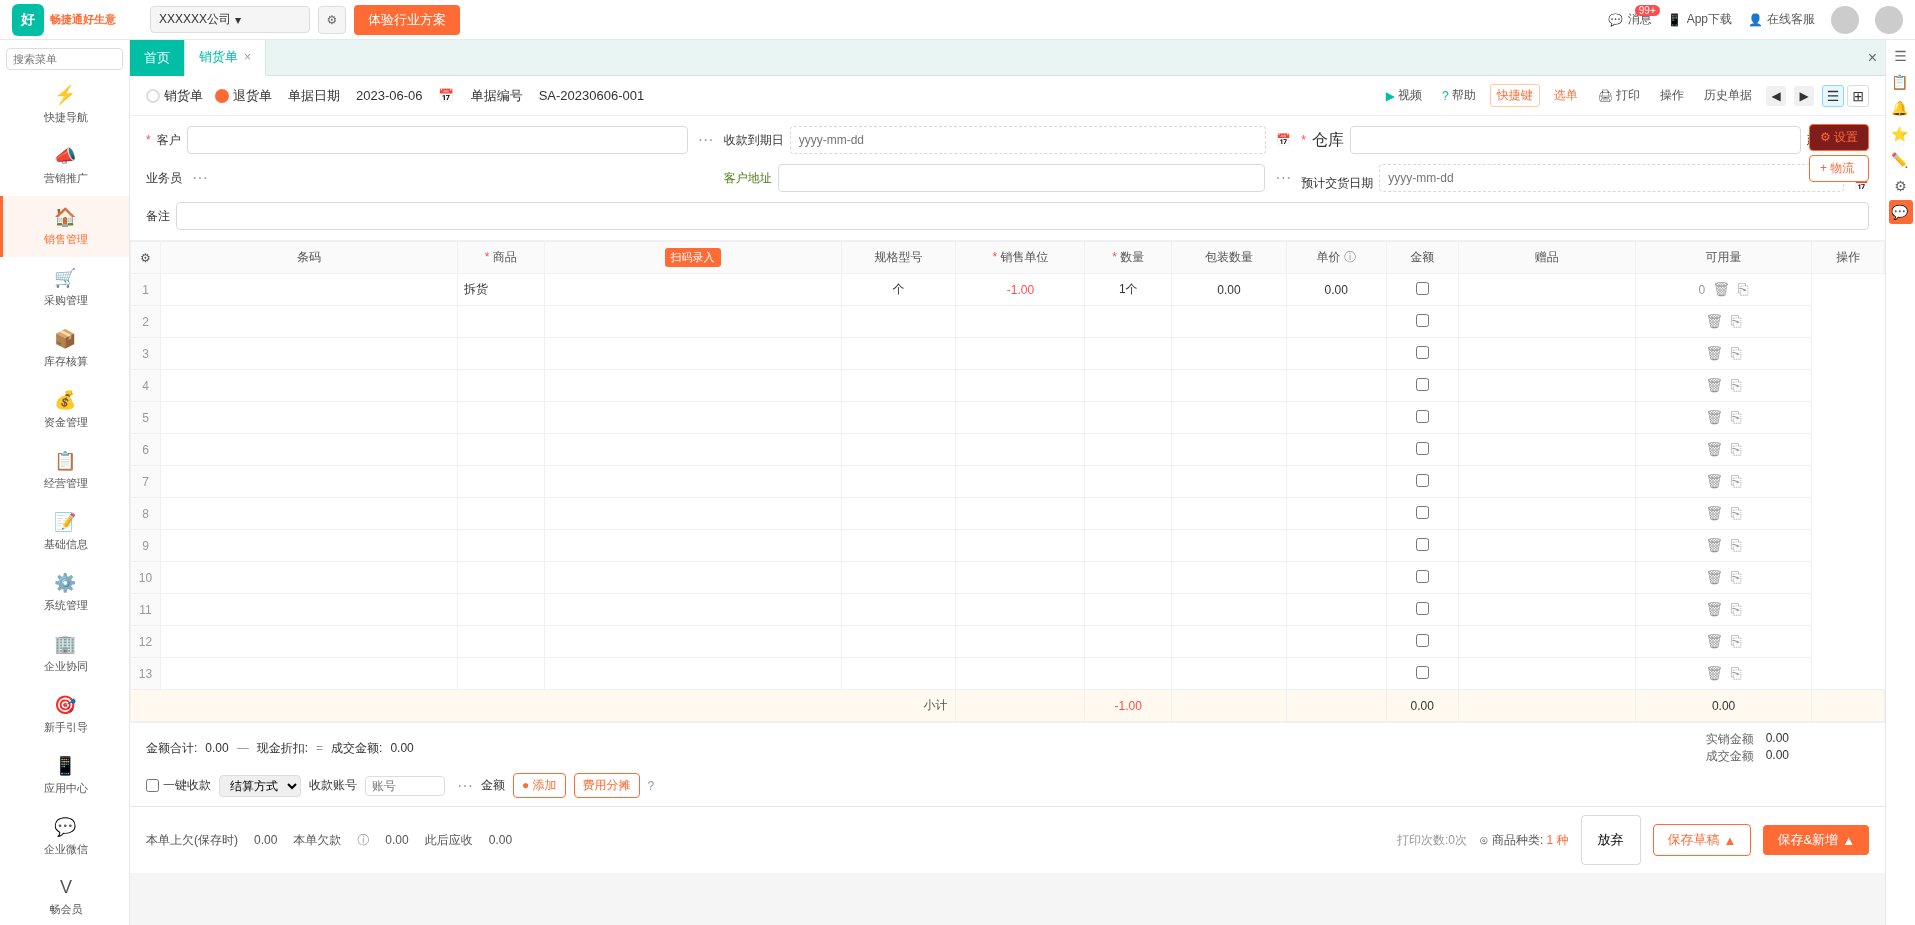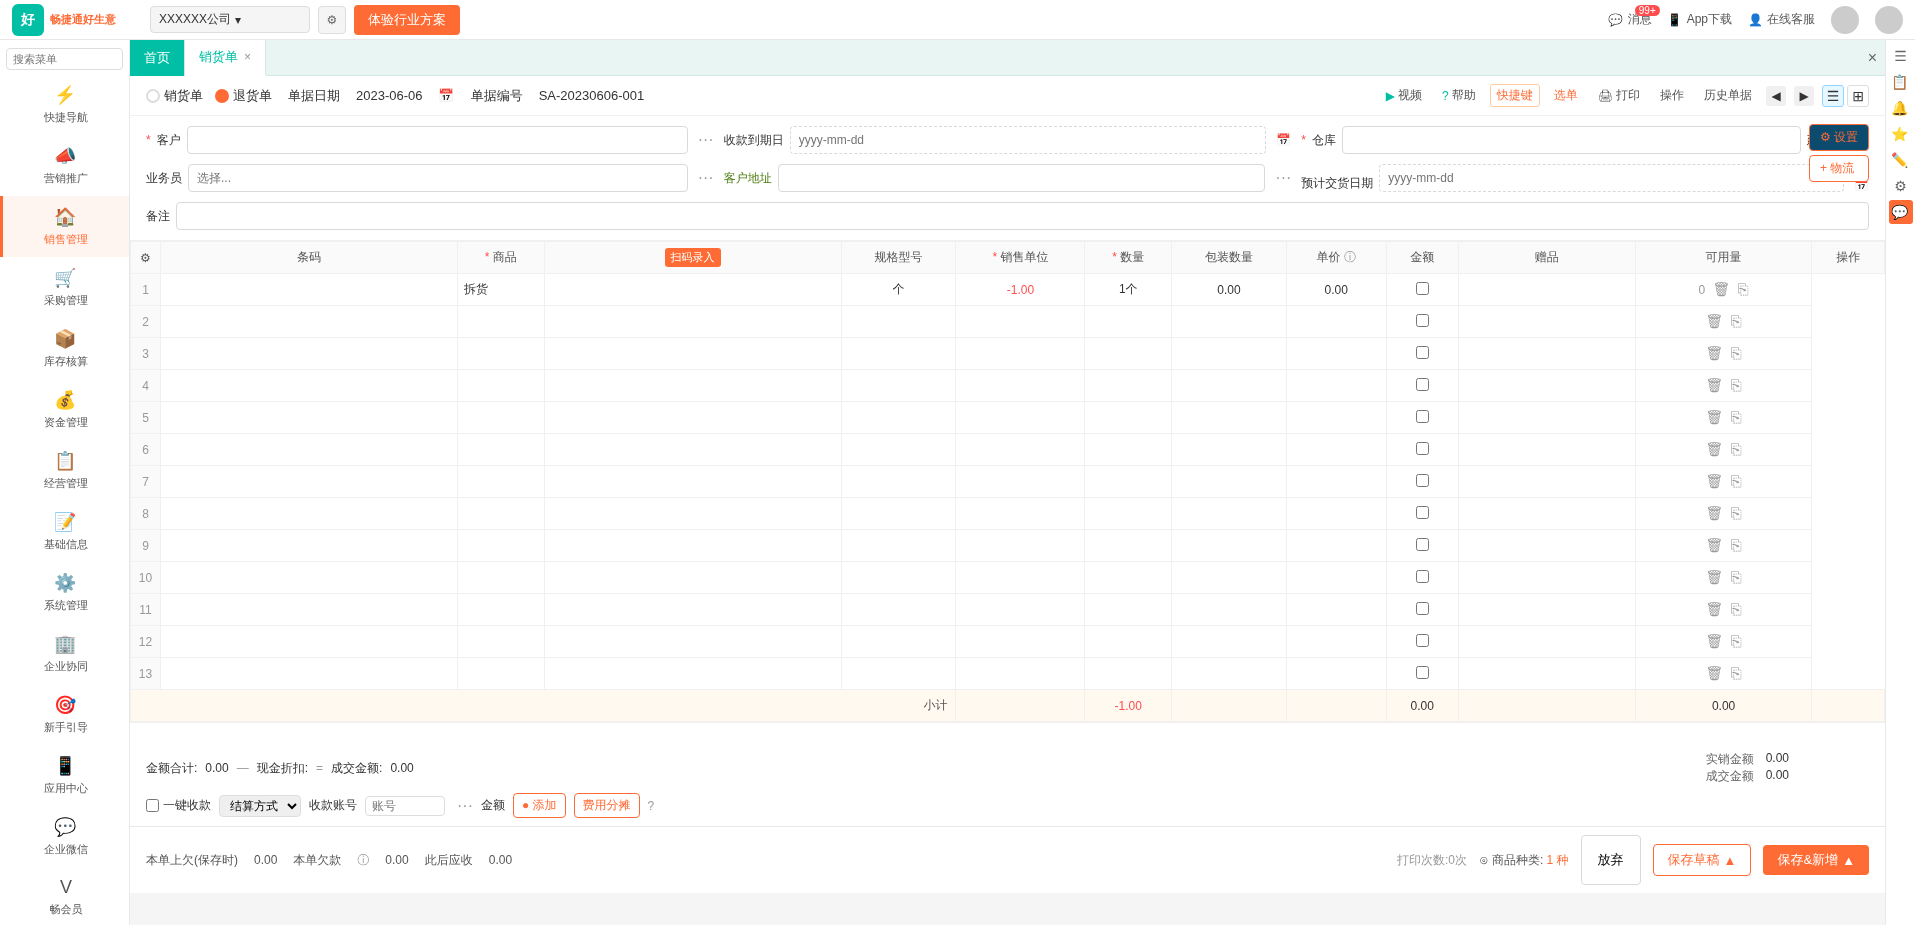--- a/index.html
+++ b/index.html
@@ -51,39 +51,39 @@
     .form-header-right { margin-left: auto; display: flex; align-items: center; gap: 8px; }
     .header-btn { display: flex; align-items: center; gap: 3px; font-size: 12px; color: #555; cursor: pointer; padding: 2px 6px; border-radius: 3px; }
     .nav-btn { width: 20px; height: 20px; background: #f0f0f0; border-radius: 3px; display: flex; align-items: center; justify-content: center; cursor: pointer; font-size: 12px; }
     .view-btns { display: flex; gap: 3px; }
     .view-btn { width: 22px; height: 22px; border: 1px solid #ddd; border-radius: 3px; display: flex; align-items: center; justify-content: center; cursor: pointer; font-size: 14px; }
     .view-btn.active { background: #e6f7ff; border-color: #91d5ff; }
     .field-input { flex: 1; border: 1px solid #d9d9d9; border-radius: 4px; padding: 4px 8px; font-size: 12px; height: 28px; }
     .field-input.dashed { border-style: dashed; color: #ccc; }
     .field-dots { color: #999; cursor: pointer; font-size: 16px; margin-left: 4px; }
     .field-cal { color: #999; cursor: pointer; margin-left: 4px; }
-    .settings-btn { background: #0c4a6e; border: 1px solid #ff6b35; color: #ff6b35; border-radius: 4px; padding: 4px 10px; cursor: pointer; font-size: 12px; display: flex; align-items: center; gap: 3px; }
+    .settings-btn { background: #7f1d1d; border: 1px solid #ff6b35; color: #ff6b35; border-radius: 4px; padding: 4px 10px; cursor: pointer; font-size: 12px; display: flex; align-items: center; gap: 3px; }
     .logistics-btn { background: white; border: 1px solid #ff6b35; color: #ff6b35; border-radius: 4px; padding: 4px 10px; cursor: pointer; font-size: 12px; display: flex; align-items: center; gap: 3px; }
 
     
     .table-container { overflow-x: auto; }
     .data-table { width: 100%; border-collapse: collapse; }
     .data-table th { background: #fafafa; border: 1px solid #f0f0f0; padding: 6px 8px; font-size: 12px; font-weight: 500; color: #555; white-space: nowrap; text-align: center; }
     .data-table th.required::before { content: '* '; color: #ff4d4f; }
     .data-table td { border: 1px solid #f0f0f0; padding: 4px 6px; font-size: 12px; color: #333; height: 32px; }
     .data-table td.num { color: #ff4d4f; text-align: center; }
     .data-table td.center { text-align: center; }
     .data-table td.row-num { color: #999; text-align: center; background: #fafafa; width: 30px; }
     .scan-btn { background: #ff6b35; color: white; border: none; border-radius: 3px; padding: 2px 6px; cursor: pointer; font-size: 11px; white-space: nowrap; }
     .subtotal-row td { background: #fff9f0; font-weight: 500; }
     .trash-icon, .copy-icon { color: #999; cursor: pointer; font-size: 14px; }
 
     
     .form-footer { background: #fff; border-top: 1px solid #f0f0f0; padding: 8px 16px; }
-    .footer-row1 { display: flex; align-items: center; gap: 8px; font-size: 12px; margin-bottom: 8px; margin-top: 20px; }
+    .footer-row1 { display: flex; align-items: center; gap: 8px; font-size: 12px; margin-bottom: 8px; }
     .footer-row2 { display: flex; align-items: center; gap: 8px; font-size: 12px; }
     .add-btn { background: white; border: 1px solid #ff6b35; color: #ff6b35; border-radius: 4px; padding: 3px 8px; cursor: pointer; font-size: 12px; }
     .fee-btn { background: white; border: 1px solid #ff6b35; color: #ff6b35; border-radius: 4px; padding: 3px 8px; cursor: pointer; font-size: 12px; }
     .checkbox-label { display: flex; align-items: center; gap: 4px; }
     .help-icon { color: #999; cursor: pointer; }
 
     
     .status-bar { background: #fff; border-top: 1px solid #e8e8e8; padding: 8px 16px; display: flex; align-items: center; gap: 16px; font-size: 12px; color: #555; }
     .status-bar-right { margin-left: auto; display: flex; align-items: center; gap: 12px; }
     .discard-btn { border: 1px solid #d9d9d9; background: white; border-radius: 4px; padding: 15px 16px; cursor: pointer; font-size: 13px; }
@@ -278,34 +278,33 @@
           </div>
 
           <div style="display:flex; align-items:center; gap:6px;">
             <span style="font-size:12px; color:#333; white-space:nowrap;">收款到期日</span>
             <input class="field-input dashed" style="flex: 1 1 0%;" placeholder="yyyy-mm-dd">
             <span class="field-cal">📅</span>
           </div>
 
           <div style="display:flex; align-items:center; gap:6px;">
             <span style="color:#ff4d4f; font-size:12px;">*</span>
-            <span style="font-size:12px; color:#333; white-space:nowrap;">仓库</span>
+            <span style="font-size:16px; color:#333; white-space:nowrap;">仓库</span>
             <input class="field-input" style="flex: 1 1 0%;" value="">
             <span style="font-size:12px; color:#333;">建材仓</span>
             <span class="field-dots">···</span>
 
             <div style="display:flex; flex-direction:column; gap:4px; position:absolute; right:16px; top:8px;">
               <button class="settings-btn">⚙ 设置</button>
               <button class="logistics-btn">+ 物流</button>
             </div>
           </div>
 
           <div style="display:flex; align-items:center; gap:6px;">
             <span style="font-size:12px; color:#333; white-space:nowrap;">业务员</span>
-            <input class="field-input" style="flex: 1 1 0%;" placeholder="选择...">
             <span class="field-dots">···</span>
           </div>
           <div style="display:flex; align-items:center; gap:6px;">
             <span style="font-size:12px; color:#4d7c0f; white-space:nowrap;">客户地址</span>
             <input class="field-input" style="flex: 1 1 0%;">
             <span class="field-dots">···</span>
           </div>
           <div style="display:flex; align-items:flex-end; gap:6px;">
             <span style="font-size:12px; color:#333; white-space:nowrap;">预计交货日期</span>
             <input class="field-input dashed" style="flex: 1 1 0%;" placeholder="yyyy-mm-dd">

